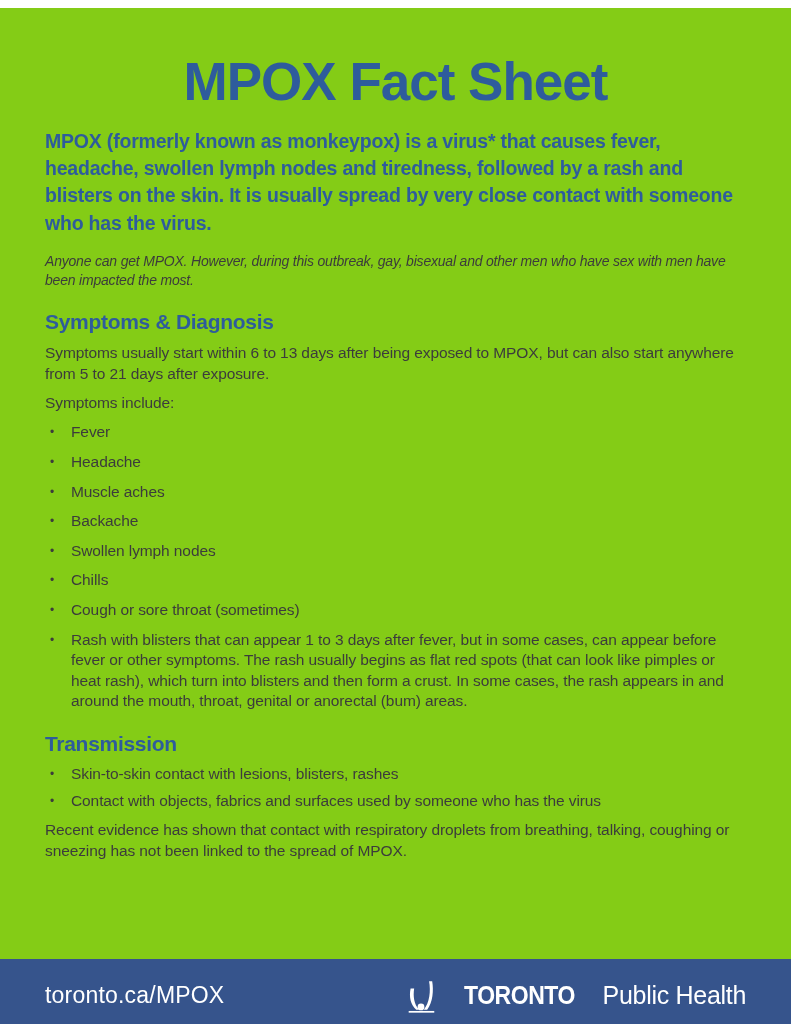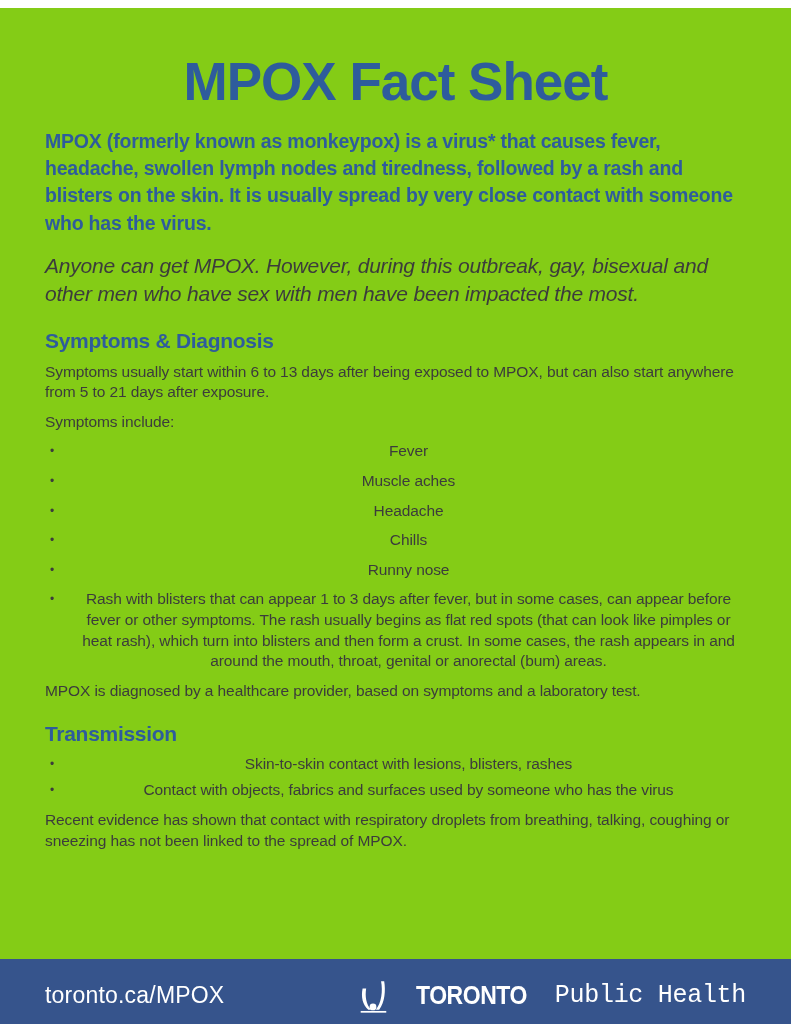--- a/index.html
+++ b/index.html
@@ -42,21 +42,21 @@
     margin-top: 17px;
     color: #2456a0;
     font-size: 16.5px;
     font-weight: bold;
     letter-spacing: -0.2px;
   }
 
   p.outbreak {
     margin-top: 15px;
     color: #3c3c3c;
-    font-size: 21px;
+    font-size: 14px;
     font-style: italic;
     line-height: 1.35;
     max-width: 720px;
     letter-spacing: -0.2px;
   }
 
   h2.section {
     margin-top: 20px;
     color: #2e5c9c;
     font-size: 21px;
@@ -70,21 +70,20 @@
     font-size: 15.5px;
     line-height: 1.35;
     max-width: 705px;
     letter-spacing: -0.1px;
   }
 
   ul.bullets {
     list-style: none;
     margin-top: 8px;
     max-width: 705px;
-    text-align: center;
   }
   ul.bullets li {
     position: relative;
     padding-left: 23px;
     margin-left: 3px;
     margin-bottom: 9px;
     color: #3c3c3c;
     font-size: 15.5px;
     line-height: 1.33;
     letter-spacing: -0.1px;
@@ -133,21 +132,20 @@
     letter-spacing: -0.5px;
     transform: scaleX(0.92);
     transform-origin: left center;
   }
   .logo .logo-suffix {
     color: #ffffff;
     font-size: 25px;
     font-weight: normal;
     letter-spacing: -0.3px;
     margin-left: -6px;
-    font-family: Liberation Mono, monospace;
   }
 </style>
 </head>
 <body>
 
 <div class="page">
   <div class="content">
 
     <h1 class="title">MPOX Fact Sheet</h1>
 
@@ -155,28 +153,29 @@
 
 
     <p class="outbreak">Anyone can get MPOX. However, during this outbreak, gay, bisexual and other men who have sex with men have been impacted the most.</p>
 
     <h2 class="section">Symptoms &amp; Diagnosis</h2>
     <p class="body">Symptoms usually start within 6 to 13 days after being exposed to MPOX, but can also start anywhere from 5 to 21 days after exposure.</p>
     <p class="body">Symptoms include:</p>
 
     <ul class="bullets">
       <li>Fever</li>
+      <li>Headache</li>
       <li>Muscle aches</li>
-      <li>Headache</li>
+      <li>Backache</li>
+      <li>Swollen lymph nodes</li>
       <li>Chills</li>
-      <li>Runny nose</li>
+      <li>Cough or sore throat (sometimes)</li>
       <li>Rash with blisters that can appear 1 to 3 days after fever, but in some cases, can appear before fever or other symptoms. The rash usually begins as flat red spots (that can look like pimples or heat rash), which turn into blisters and then form a crust. In some cases, the rash appears in and around the mouth, throat, genital or anorectal (bum) areas.</li>
     </ul>
 
-    <p class="body">MPOX is diagnosed by a healthcare provider, based on symptoms and a laboratory test.</p>
 
     <h2 class="section">Transmission</h2>
 
     <ul class="bullets tight">
       <li>Skin-to-skin contact with lesions, blisters, rashes</li>
       <li>Contact with objects, fabrics and surfaces used by someone who has the virus</li>
     </ul>
 
     <p class="body">Recent evidence has shown that contact with respiratory droplets from breathing, talking, coughing or sneezing has not been linked to the spread of MPOX.</p>
 

